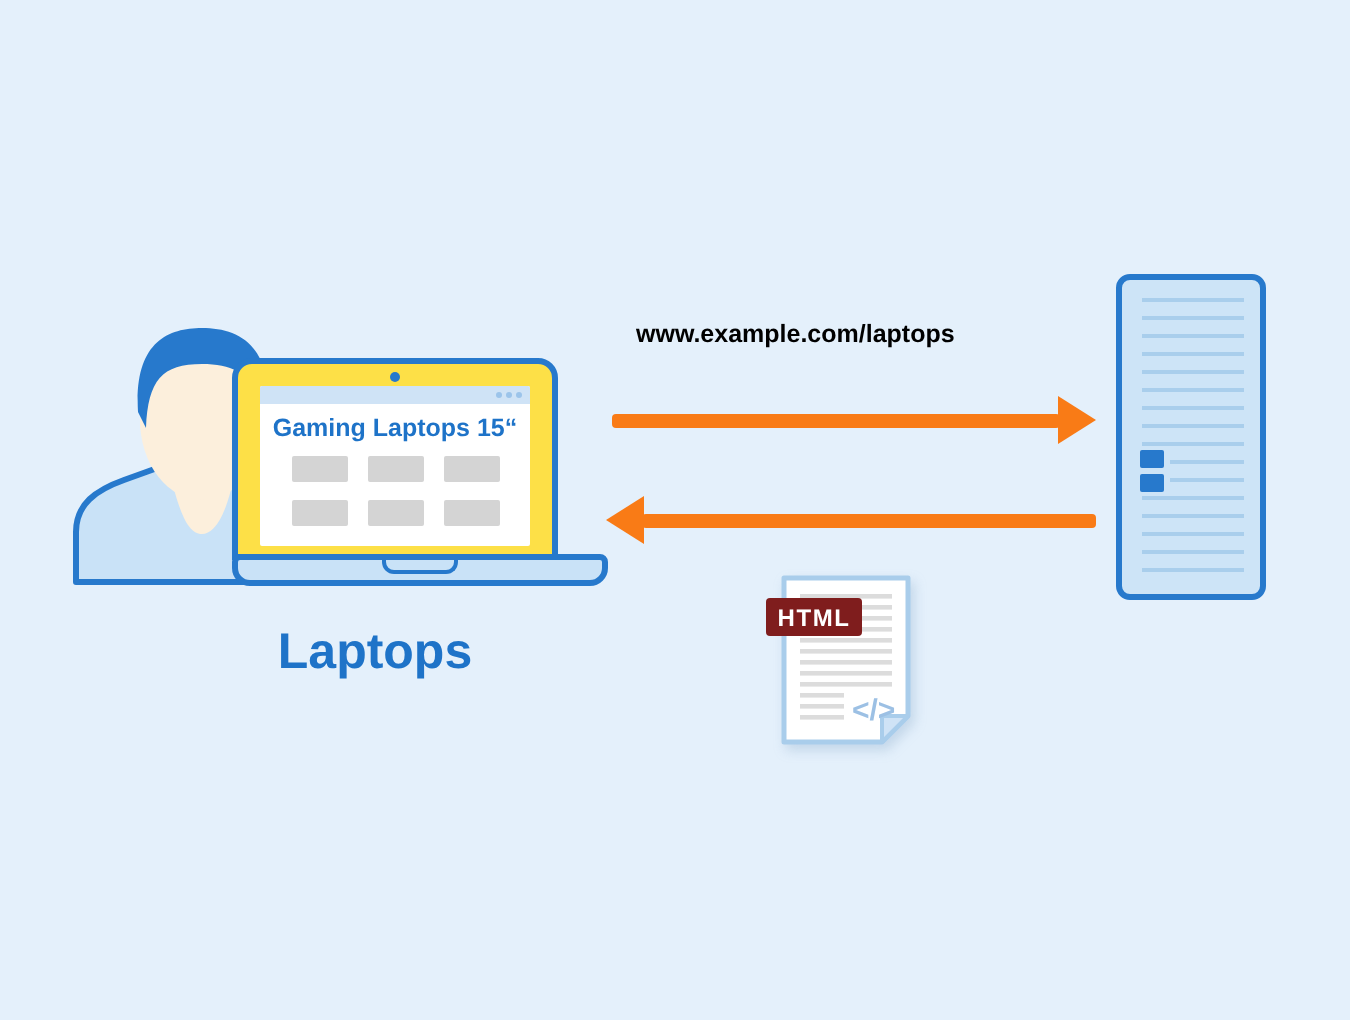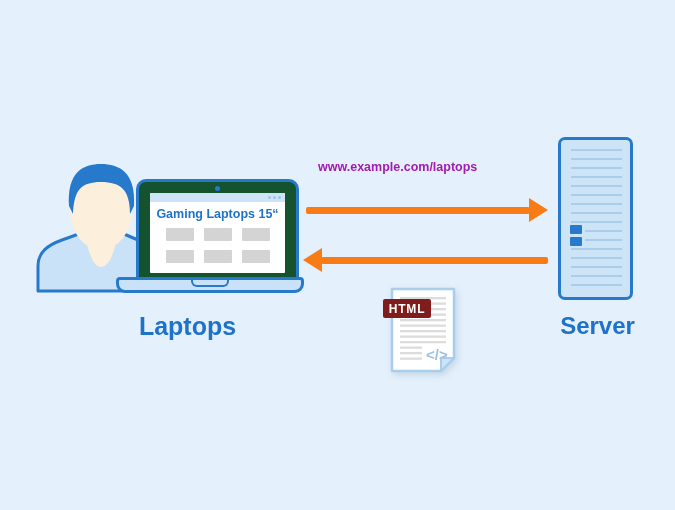--- a/index.html
+++ b/index.html
@@ -11,22 +11,22 @@
     width: 675px; height: 510px;
     background: #E4F0FB;
     overflow: hidden;
   }
 
   
   .person { position: absolute; left: 35px; top: 160px; width: 106px; height: 133px; }
 
   
   .laptop-screen {
-    position: absolute; left: 136px; top: 179px; width: 163px; height: 101px;
-    background: #14532d; border: 3px solid #2779CC;
+    position: absolute; left: 116px; top: 179px; width: 163px; height: 101px;
+    background: #fde047; border: 3px solid #2779CC;
     border-radius: 10px 10px 0 0;
   }
   .camera-dot {
     position: absolute; left: 50%; top: 4px; width: 5px; height: 5px;
     margin-left: -2.5px; border-radius: 50%; background: #2779CC;
   }
   .browser-window {
     position: absolute; left: 11px; right: 11px; top: 11px; bottom: 4px;
     background: #ffffff; border-radius: 1px; overflow: hidden;
   }
@@ -59,21 +59,21 @@
   
   .entity-label {
     position: absolute; font-weight: 700; color: #1E73C8; text-align: center;
   }
   .browser-label { left: 105px; top: 312px; width: 165px; font-size: 25px; }
   .server-label  { left: 540px; top: 312px; width: 115px; font-size: 24px; }
 
   
   .url-text {
     position: absolute; left: 318px; top: 159px;
-    font-size: 12.5px; line-height: 17px; font-weight: 700; color: #a21caf;
+    font-size: 12.5px; line-height: 17px; font-weight: 700; color: #000000;
     white-space: nowrap;
   }
   .arrow-shaft { position: absolute; height: 7px; background: #F97B16; border-radius: 2px; }
   .request-shaft  { left: 306px; top: 207px; width: 224px; }
   .response-shaft { left: 321px; top: 257px; width: 227px; }
   .arrow-head { position: absolute; width: 0; height: 0; }
   .request-head {
     left: 529px; top: 198px;
     border-top: 12px solid transparent; border-bottom: 12px solid transparent;
     border-left: 19px solid #F97B16;
@@ -160,21 +160,20 @@
   <div class="arrow-shaft response-shaft"></div>
   <div class="arrow-head response-head"></div>
 
   <div class="server-box">
     <div class="server-vents"></div>
     <div class="vent-patch patch-1"></div>
     <div class="vent-patch patch-2"></div>
     <div class="server-led led-1"></div>
     <div class="server-led led-2"></div>
   </div>
-  <div class="entity-label server-label">Server</div>
 
   <div class="html-doc">
     <svg viewBox="0 0 68 88" width="68" height="88" aria-hidden="true">
       <path d="M3,3 H65 V72 L52,85 H3 Z" fill="#ffffff" stroke="#A9CDEB" stroke-width="2.5" stroke-linejoin="round"></path>
       <path d="M52,85 V72 H65 Z" fill="#CFE3F6" stroke="#A9CDEB" stroke-width="2" stroke-linejoin="round"></path>
       <g fill="#DCDCDC">
         <rect x="11" y="11" width="46" height="2.3"></rect>
         <rect x="11" y="16.5" width="46" height="2.3"></rect>
         <rect x="11" y="22" width="46" height="2.3"></rect>
         <rect x="11" y="27.5" width="46" height="2.3"></rect>

